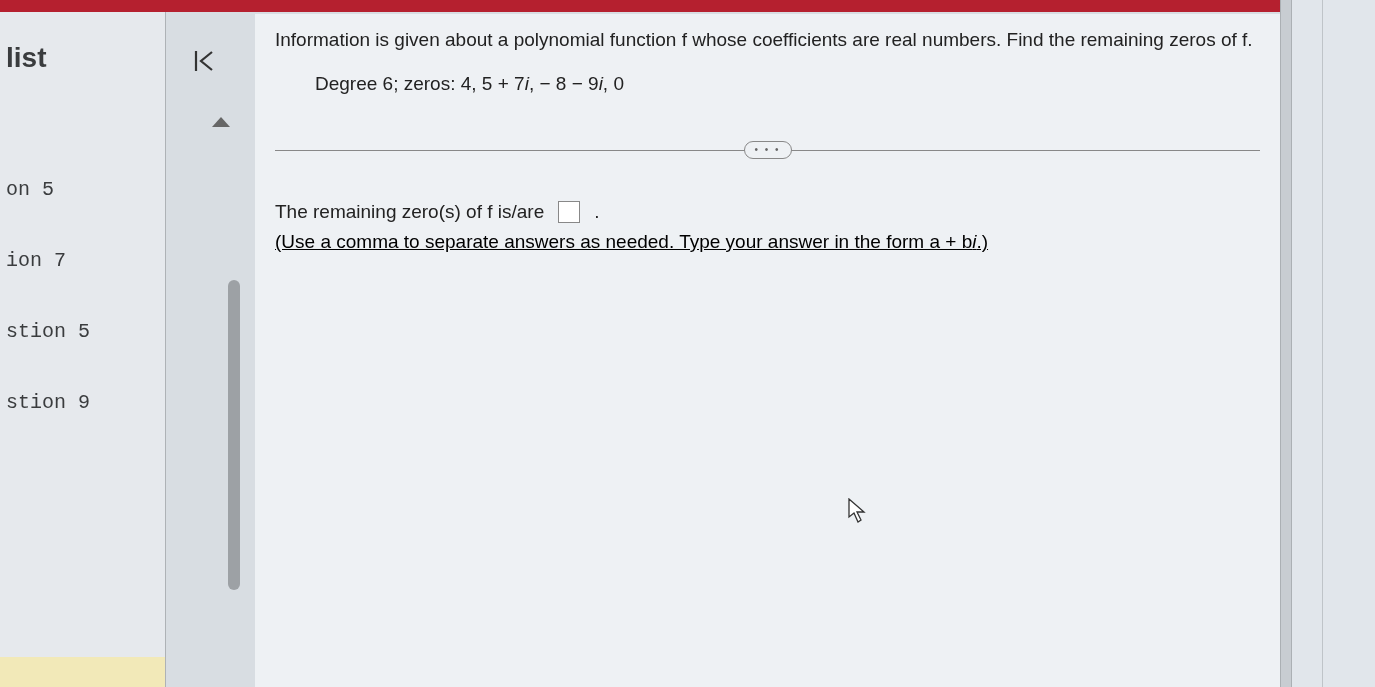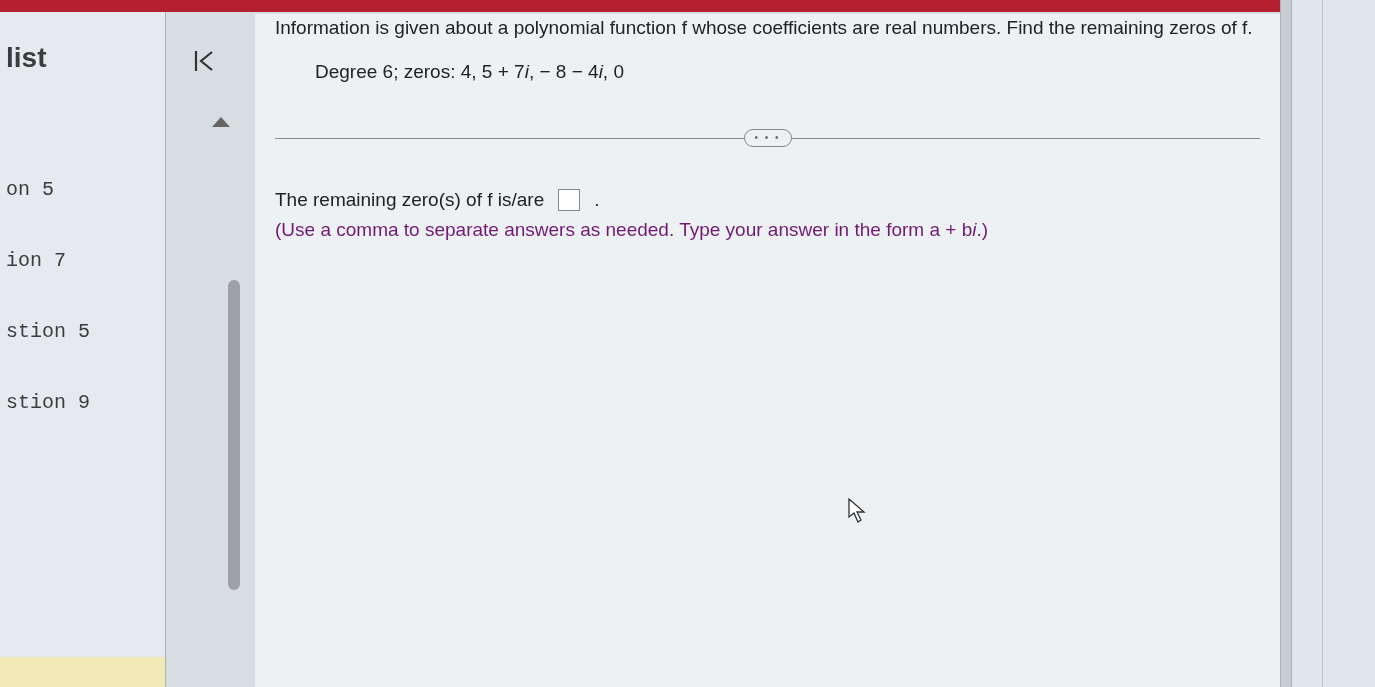--- a/index.html
+++ b/index.html
@@ -87,21 +87,21 @@
       background: #9da1a5;
       border-radius: 6px;
     }
     .content {
       position: absolute;
       left: 255px;
       top: 14px;
       right: 95px;
       bottom: 0;
       background: #eef1f4;
-      padding: 0 20px;
+      padding: 12px 20px;
     }
     .problem-text {
       font-size: 19px;
       color: #222;
       line-height: 1.5;
     }
     .problem-detail {
       font-size: 19px;
       color: #222;
       margin-top: 18px;
@@ -154,21 +154,22 @@
       width: 22px;
       height: 22px;
       border: 1px solid #888;
       background: #fff;
       font-size: 16px;
       text-align: center;
       padding: 0;
     }
     .hint-text {
       font-size: 19px;
-      color: #701a75;
+      color: #000000;
+      text-decoration: underline;
     }
     .right-edges {
       position: absolute;
       top: 0; right: 0; bottom: 0;
       width: 95px;
       background: #e1e6eb;
     }
     .right-edges::before {
       content: "";
       position: absolute;
@@ -219,21 +220,21 @@
   <svg width="18" height="10" viewBox="0 0 18 10" fill="#666">
     <polygon points="9,0 18,10 0,10"></polygon>
   </svg>
 </div>
 
 <div class="scrollbar-track"></div>
 
 <div class="content">
   <div class="problem-text">Information is given about a polynomial function f whose coefficients are real numbers. Find the remaining zeros of f.</div>
   <div class="problem-detail">
-    <span>Degree 6; zeros: 4, 5 + 7</span><span class="italic">i</span><span>, − 8 − 4</span><span class="italic">i</span><span>, 0</span>
+    <span>Degree 6; zeros: 4, 5 + 7</span><span class="italic">i</span><span>, − 8 − 9</span><span class="italic">i</span><span>, 0</span>
   </div>
 
   <div class="hr-wrap">
     <div class="hr-line"></div>
     <div class="hr-pill">• • •</div>
   </div>
 
   <div class="answer-block">
     <div class="answer-line">
       <span>The remaining zero(s) of f is/are</span>

